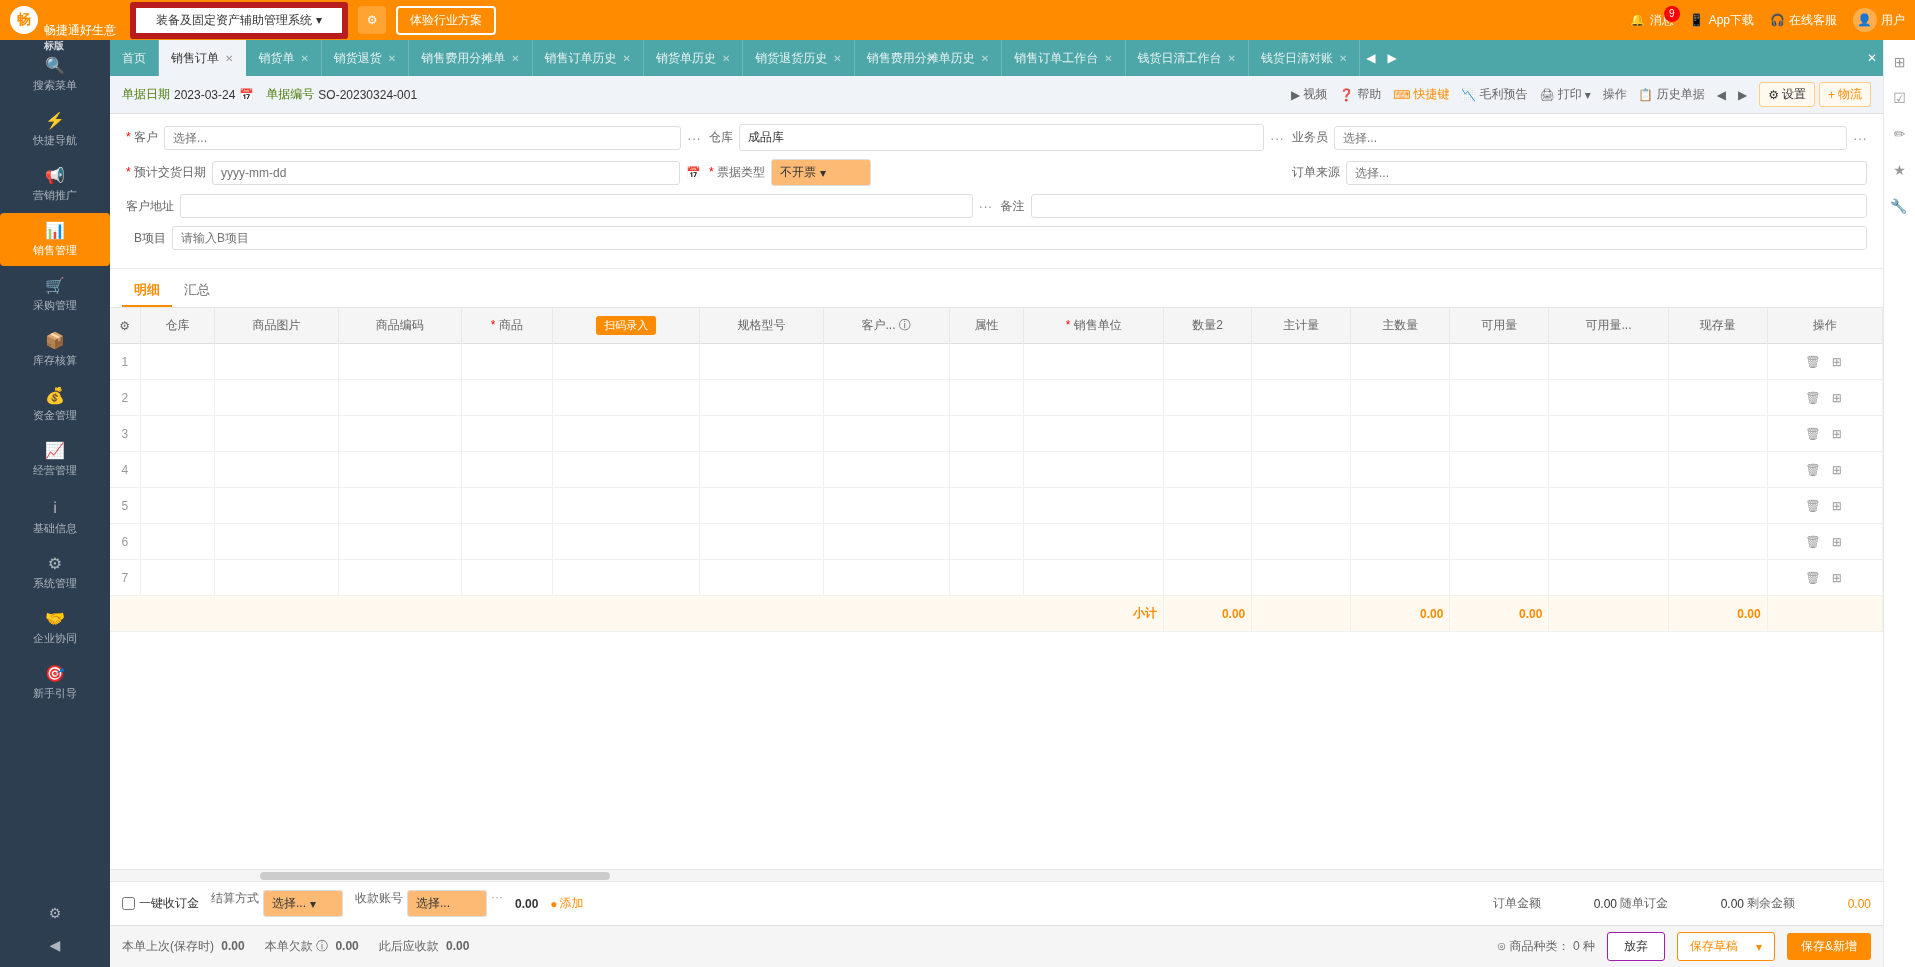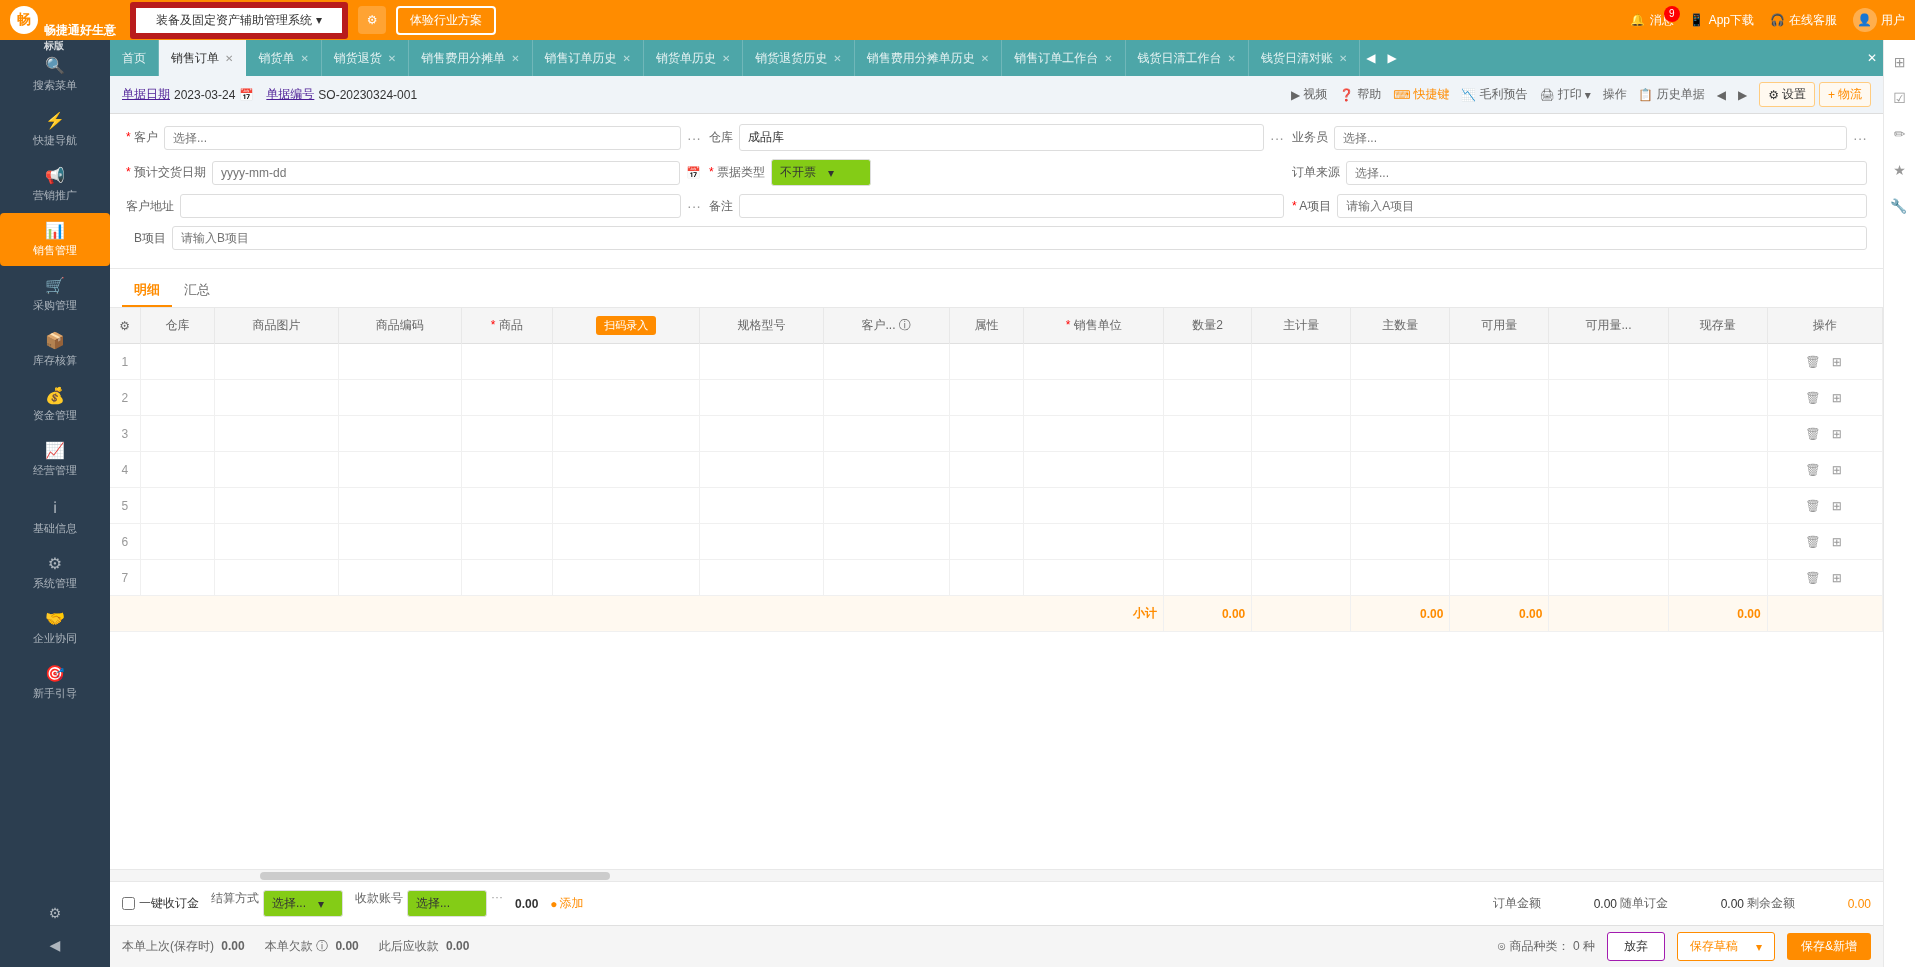--- a/index.html
+++ b/index.html
@@ -231,21 +231,21 @@
       flex-shrink: 0;
     }
     .toolbar-item {
       display: flex;
       align-items: center;
       gap: 4px;
       font-size: 12px;
       color: #666;
       cursor: pointer;
     }
-    .toolbar-item .label { color: #4c1d95; text-decoration: underline; }
+    .toolbar-item .label { color: #4d7c0f; }
     .toolbar-item .value { color: #333; }
     .toolbar-right {
       margin-left: auto;
       display: flex;
       align-items: center;
       gap: 12px;
     }
     .toolbar-btn {
       display: flex;
       align-items: center;
@@ -300,25 +300,25 @@
       color: #999;
       cursor: pointer;
       font-size: 14px;
     }
     .form-select {
       border: 1px solid #ddd;
       border-radius: 3px;
       padding: 4px 8px;
       font-size: 12px;
       color: #333;
-      background: #84cc16;
+      background: #fdba74;
       min-width: 100px;
       display: flex;
       align-items: center;
-      gap: 12px;
+      gap: 4px;
       cursor: pointer;
     }
 
     
     .detail-tabs {
       display: flex;
       align-items: center;
       padding: 6px 12px 0;
       background: white;
       border-bottom: 1px solid #e8e8e8;
@@ -551,21 +551,21 @@
     }
     .right-panel-icon.orange { color: #ff8c00; }
   </style>
 </head>
 <body>
 
 <div class="top-header">
   <div class="logo-area">
     <div class="logo-icon">畅</div>
     <div>
-      <div style="font-size:12px;font-weight:bold;margin-top:35px;">畅捷通好生意</div>
+      <div style="font-size:12px;font-weight:normal;margin-top:35px;">畅捷通好生意</div>
       <div style="font-size:10px;opacity:0.8;">标版</div>
     </div>
   </div>
   <div class="system-selector">
     <span>装备及固定资产辅助管理系统</span>
     <span>▾</span>
   </div>
   <div class="gear-btn">⚙</div>
   <button class="industry-btn">体验行业方案</button>
   <div class="top-right">
@@ -798,24 +798,20 @@
 
         <div class="form-row">
           <div class="form-field">
             <span class="form-label">客户地址</span>
             <input type="text" class="form-input form-input-wide" style="">
             <span class="form-ellipsis">···</span>
           </div>
           <div class="form-field">
             <span class="form-label">备注</span>
             <input type="text" class="form-input form-input-wide" style="min-width: 300px;">
-          </div>
-          <div class="form-field">
-            <span class="form-label required">A项目</span>
-            <input type="text" class="form-input form-input-wide" placeholder="请输入A项目" style="">
           </div>
         </div>
 
         <div class="form-row">
           <div class="form-field">
             <span class="form-label" style="margin-left:8px;">B项目</span>
             <input type="text" class="form-input form-input-wide" style="min-width: 280px;" placeholder="请输入B项目">
           </div>
         </div>
       </div>

